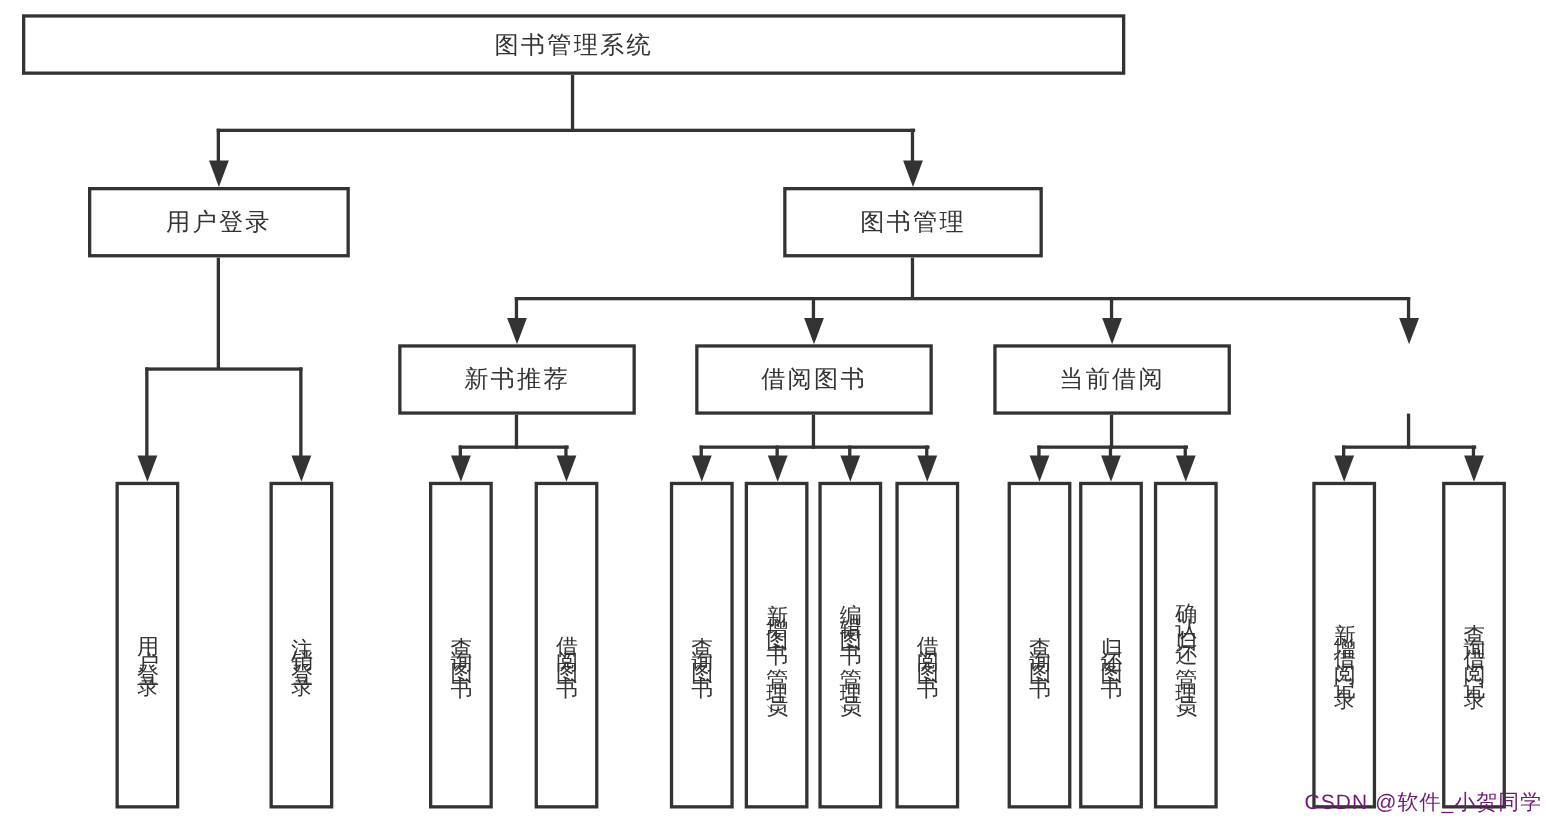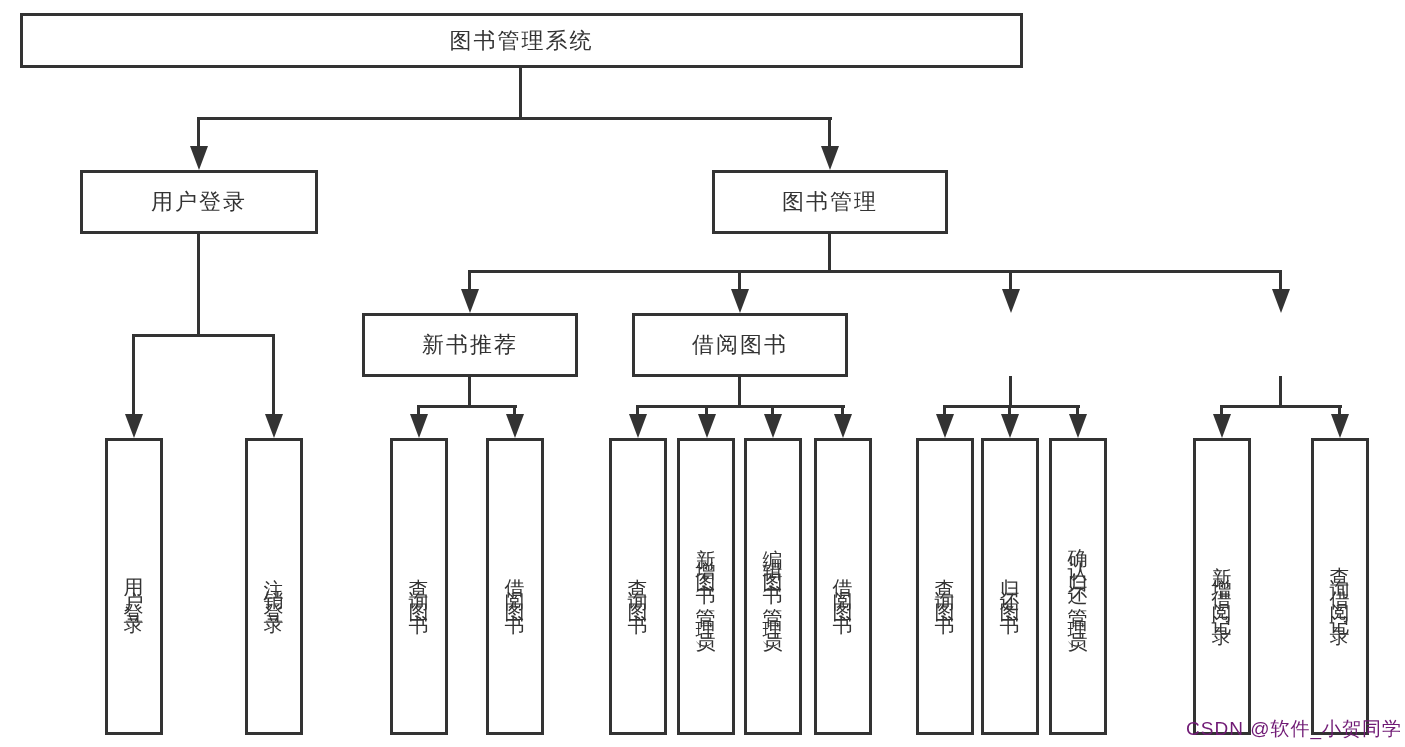--- a/index.html
+++ b/index.html
@@ -43,20 +43,21 @@
 
 <div class="canvas">
 
   <div class="bx h bx-root">图书管理系统</div>
 
   <div class="bx h bx-l1a">用户登录</div>
   <div class="bx h bx-l2 bx-l2a">新书推荐</div>
 
   <div class="bx h bx-l1b">图书管理</div>
   <div class="bx h bx-l2 bx-l2b">借阅图书</div>
+  <div class="bx h bx-l2 bx-l2c">当前借阅</div>
 
   <div class="bx v lf lf1">用户登录</div>
   <div class="bx v lf lf2">注销登录</div>
   <div class="bx v lf lf3">查询图书</div>
   <div class="bx v lf lf4">借阅图书</div>
   <div class="bx v lf lf5">查询图书</div>
   <div class="bx v lf lf6">新增图书（管理员）</div>
   <div class="bx v lf lf7">编辑图书（管理员）</div>
   <div class="bx v lf lf8">借阅图书</div>
   <div class="bx v lf lf9">查询图书</div>

